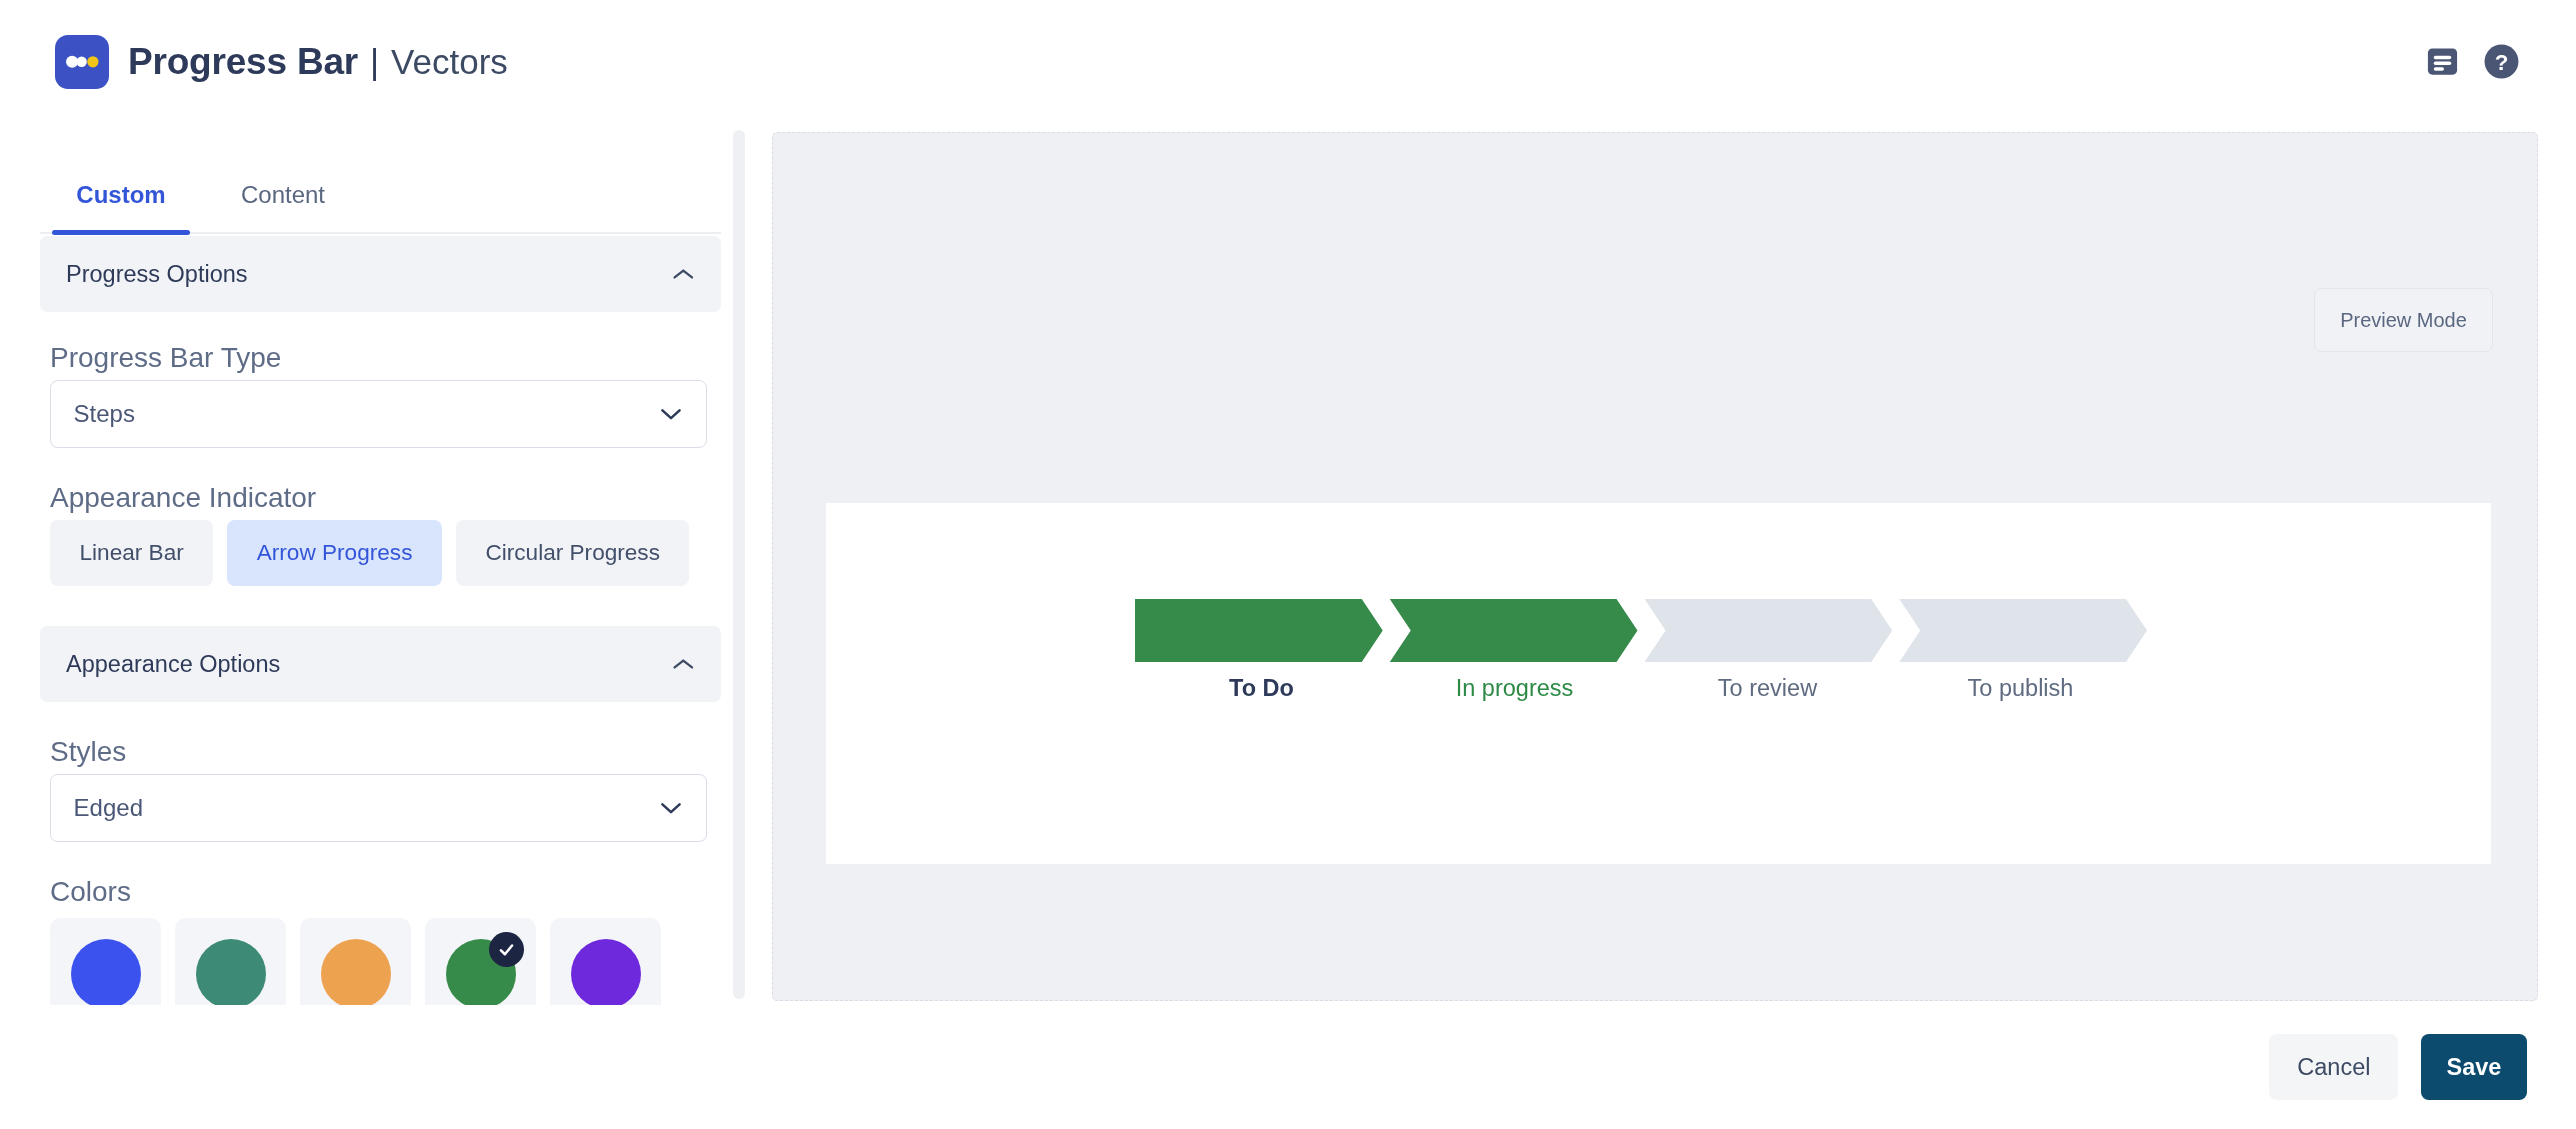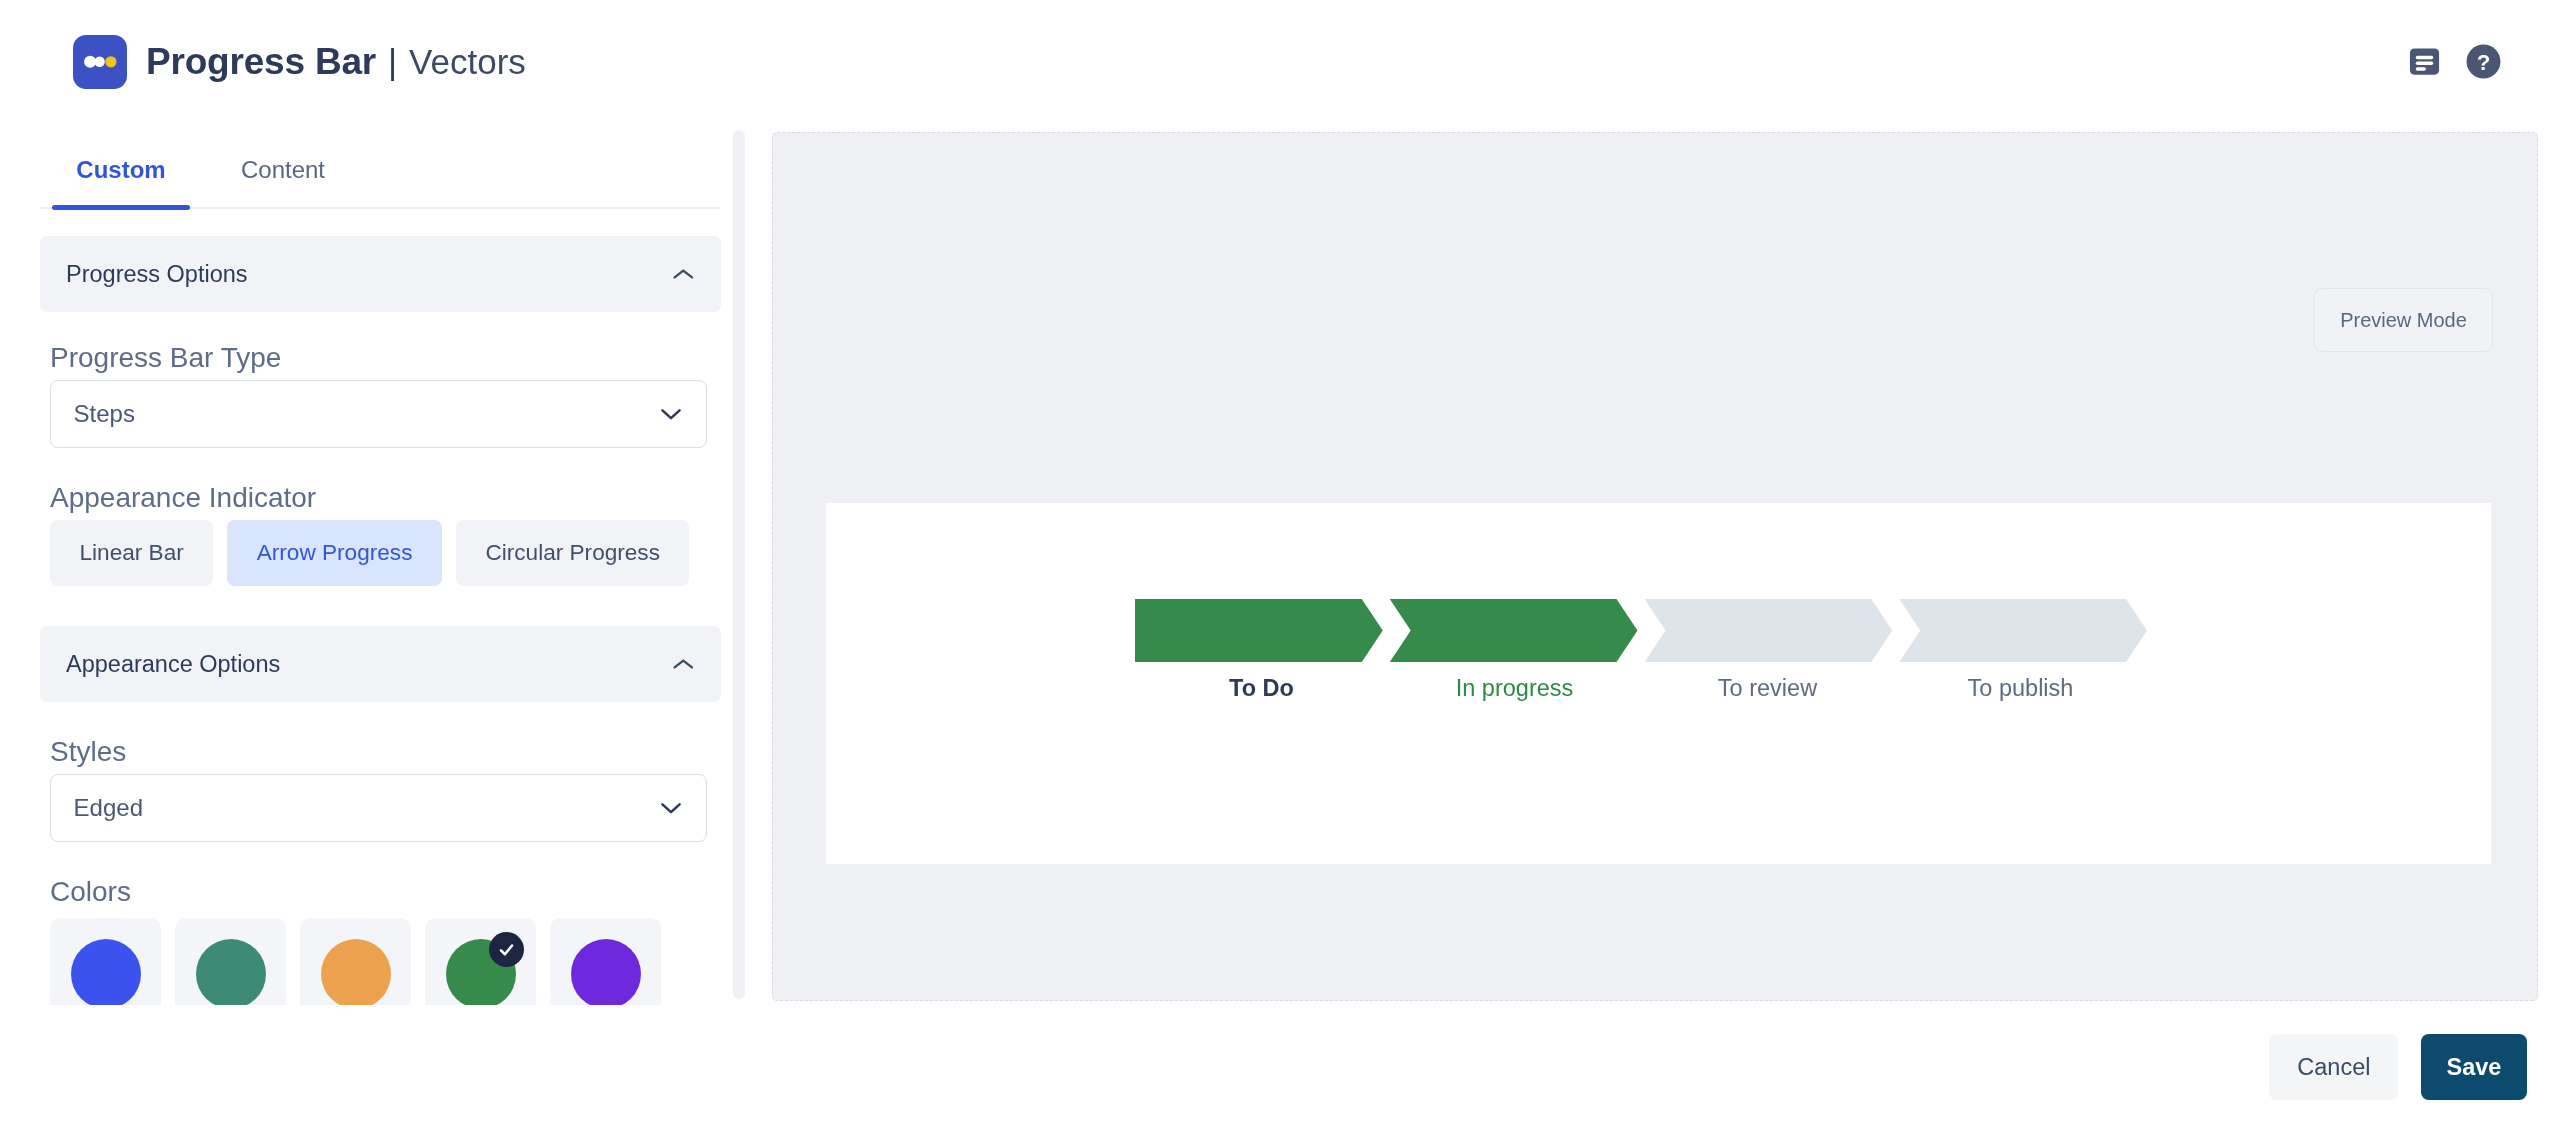--- a/index.html
+++ b/index.html
@@ -21,21 +21,21 @@
 
   
   .header {
     position: absolute;
     top: 0; left: 0;
     width: 2576px;
     height: 123px;
     background: #ffffff;
     display: flex;
     align-items: center;
-    padding: 0 73px;
+    padding: 0 55px;
   }
   .brand {
     display: flex;
     align-items: center;
     gap: 19px;
   }
   .logo-badge {
     width: 54px; height: 54px;
     border-radius: 13px;
     background: #3b51c4;
@@ -95,21 +95,21 @@
     position: absolute;
     top: 0; left: 0;
     width: 765px;
     height: 1006px;
     background: #ffffff;
     overflow: hidden;
   }
 
   .tabs {
     position: absolute;
-    top: 3px; left: 40px;
+    top: 28px; left: 40px;
     width: 681px;
     height: 83px;
     display: flex;
     align-items: flex-end;
     border-bottom: 2.6px solid #eceef2;
   }
   .tab {
     font-size: 24px;
     color: #5a6781;
     padding: 0 0 22.6px 0;

